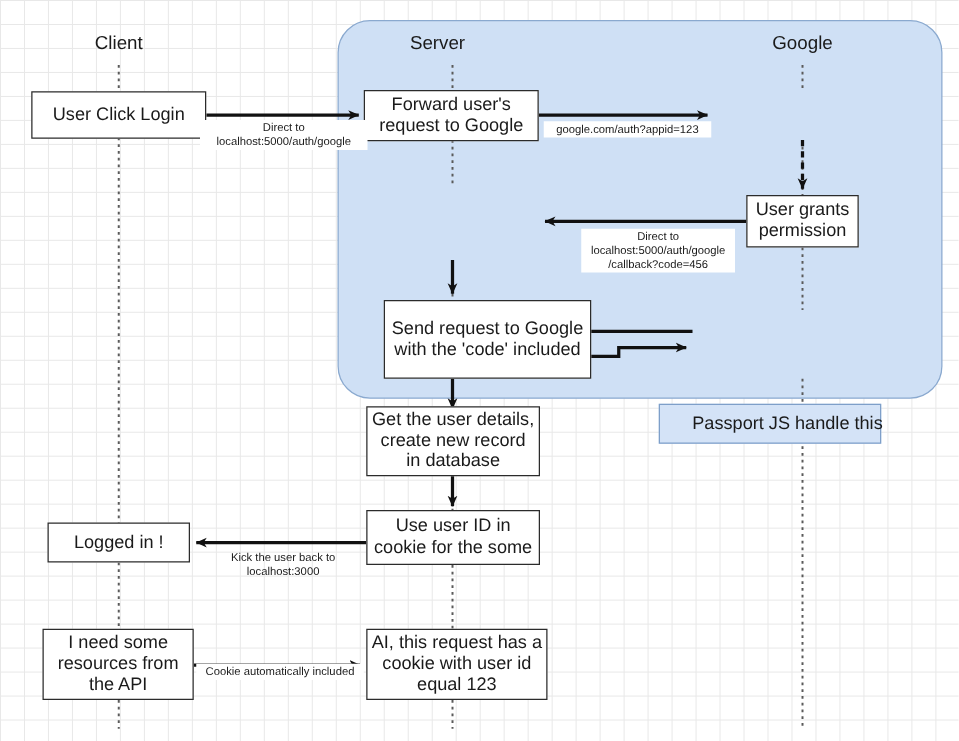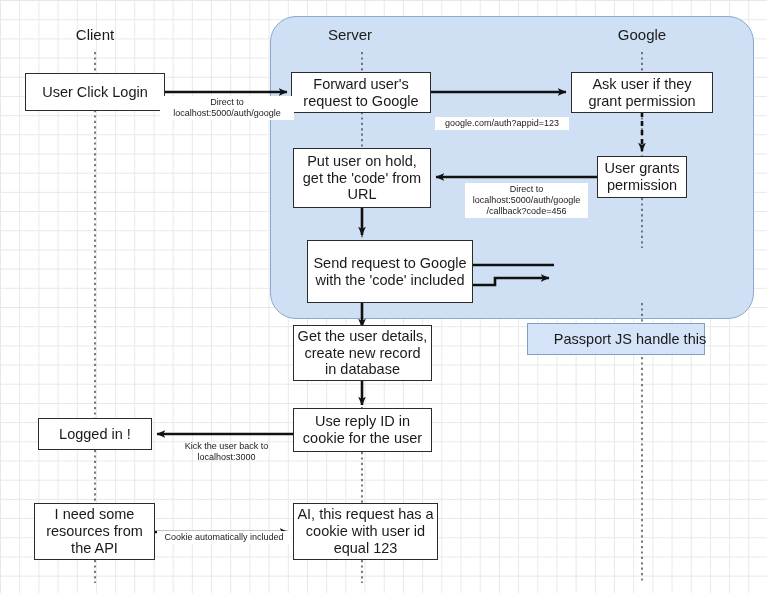--- a/index.html
+++ b/index.html
@@ -140,43 +140,37 @@
   <div id="box-layer" class="layer" style="pointer-events:none;border-radius:24px;">
 
     <div class="nodebox" style="pointer-events:auto; left:25px; top:73px; width:140px; height:38px;">
       <span>User Click Login</span>
     </div>
 
     <div class="nodebox" style="pointer-events:auto; left:291px; top:72px; width:140px; height:41px;">
       <span>Forward user's request to Google</span>
     </div>
 
-    <div class="nodebox" style="pointer-events:auto; left:571px; top:72px; width:142px; height:41px;">
-      <span>Ask user if they grant permission</span>
-    </div>
 
     <div class="nodebox" style="pointer-events:auto; left:597px; top:156px; width:90px; height:42px;justify-content:flex-end;">
       <span>User grants permission</span>
     </div>
 
-    <div class="nodebox" style="pointer-events:auto; left:293px; top:148px; width:138px; height:60px;">
-      <span>Put user on hold, get the 'code' from URL</span>
-    </div>
 
     <div class="nodebox" style="pointer-events:auto; left:307px; top:240px; width:166px; height:63px;">
       <span>Send request to Google with the 'code' included</span>
     </div>
 
 
     <div class="nodebox" style="pointer-events:auto; left:293px; top:325px; width:139px; height:56px;">
       <span>Get the user details, create new record in database</span>
     </div>
 
     <div class="nodebox" style="pointer-events:auto; left:293px; top:408px; width:139px; height:44px;">
-      <span>Use reply ID in cookie for the user</span>
+      <span>Use user ID in cookie for the some</span>
     </div>
 
     <div class="nodebox" style="pointer-events:auto; left:38px; top:418px; width:114px; height:32px;">
       <span>Logged in !</span>
     </div>
 
     <div class="nodebox" style="pointer-events:auto; left:34px; top:503px; width:121px; height:57px;">
       <span>I need some resources from the API</span>
     </div>
 
@@ -184,21 +178,21 @@
       <span>AI, this request has a cookie with user id equal 123</span>
     </div>
 
     <div class="passport" style="pointer-events:auto; left:527px; top:323px; width:178px; height:32px;padding-left:28px;">
       <span>Passport JS handle this</span>
     </div>
 
     <div class="edge-label" style="left:160px; top:96px; width:134px;">Direct to
 localhost:5000/auth/google</div>
 
-    <div class="edge-label" style="left:435px; top:97px; width:134px;margin-top:20px;">google.com/auth?appid=123</div>
+    <div class="edge-label" style="left:435px; top:97px; width:134px;">google.com/auth?appid=123</div>
 
     <div class="edge-label" style="left:465px; top:183px; width:123px;">Direct to
 localhost:5000/auth/google
 /callback?code=456</div>
 
     <div class="edge-label" style="left:165px; top:440px; width:123px; background:transparent;">Kick the user back to
 localhost:3000</div>
 
     <div class="edge-label" style="left:157px; top:531px; width:134px;">Cookie automatically included</div>
 

